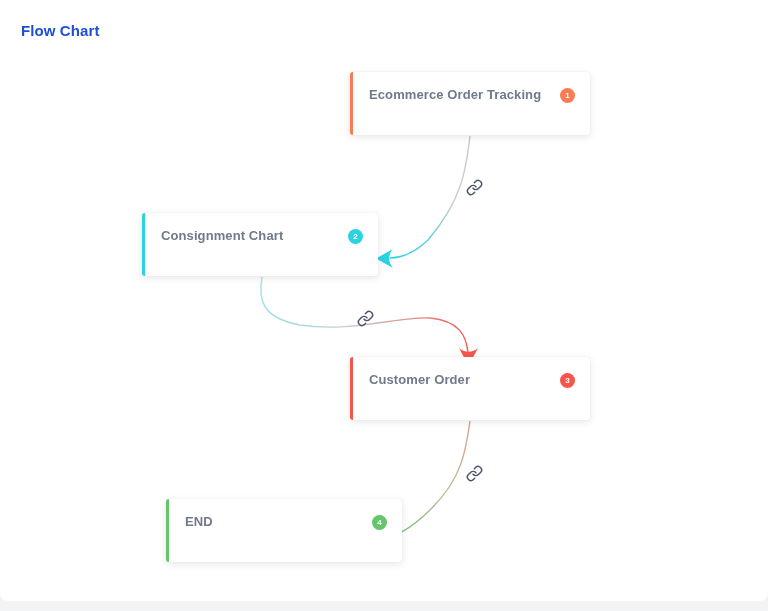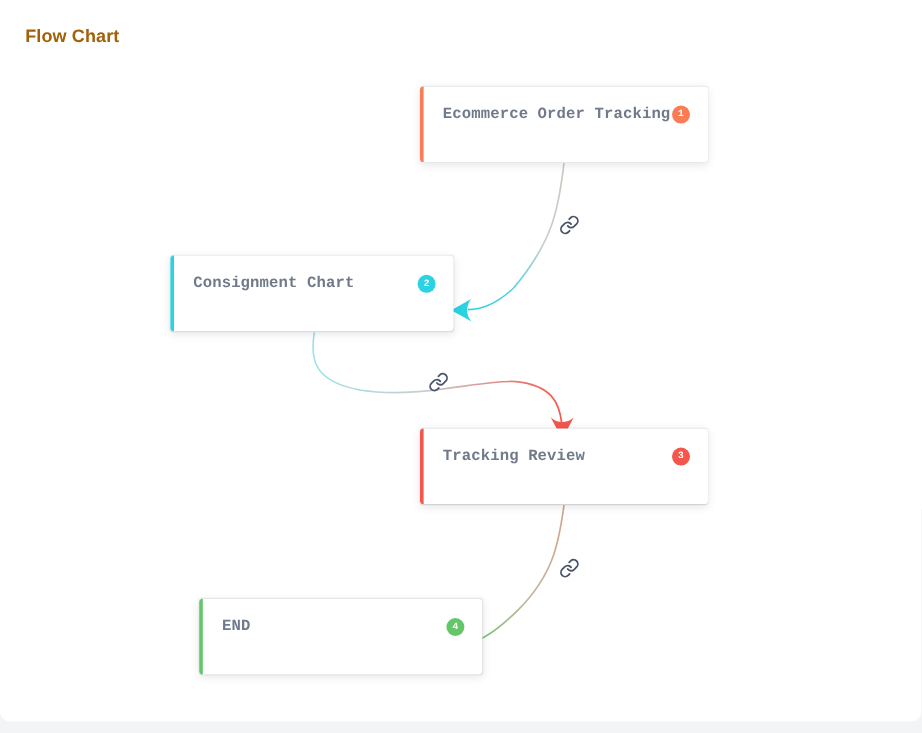--- a/index.html
+++ b/index.html
@@ -28,30 +28,29 @@
     border-bottom-left-radius: 8px;
     border-bottom-right-radius: 8px;
     overflow: hidden;
   }
   .page-title {
     position: absolute;
     left: 21px;
     top: 22px;
     font-size: 15px;
     font-weight: bold;
-    color: #a16207;
+    color: #1d4ed8;
     letter-spacing: 0.1px;
   }
   .canvas {
     position: absolute;
     left: 0;
     top: 0;
     width: 644px;
     height: 601px;
-    font-family: Liberation Mono, monospace;
   }
   .edges {
     position: absolute;
     left: 0;
     top: 0;
     width: 768px;
     height: 601px;
     pointer-events: none;
   }
   .node {
@@ -153,21 +152,21 @@
       </div>
 
       <div class="node" style="left:142px; top:213px; width:236px; height:63px;">
         <div class="node-accent" style="background:#2ad2e2;"></div>
         <div class="node-label">Consignment Chart</div>
         <div class="node-badge" style="background:#2ad2e2;">2</div>
       </div>
 
       <div class="node" style="left:350px; top:357px; width:240px; height:63px;">
         <div class="node-accent" style="background:#f4564a;"></div>
-        <div class="node-label">Tracking Review</div>
+        <div class="node-label">Customer Order</div>
         <div class="node-badge" style="background:#f4564a;">3</div>
       </div>
 
       <div class="node" style="left:142px; top:499px; width:236px; height:63px;margin-left:24px;">
         <div class="node-accent" style="background:#63c76a;"></div>
         <div class="node-label">END</div>
         <div class="node-badge" style="background:#63c76a;">4</div>
       </div>
 
       <div class="link-icon" style="left:466px; top:179px;">

